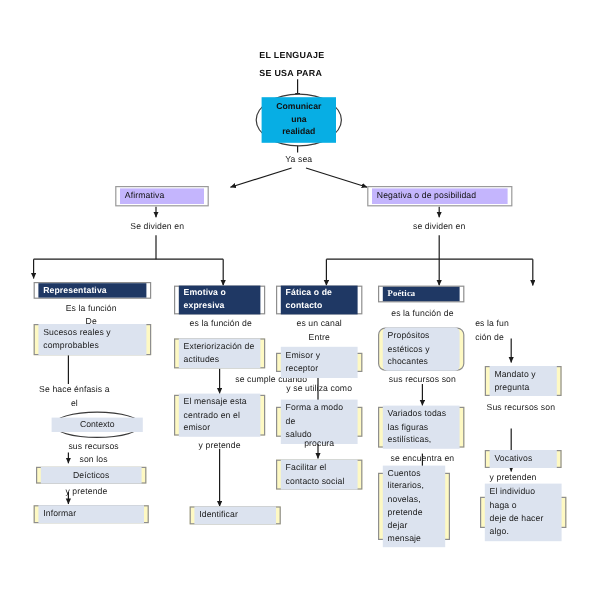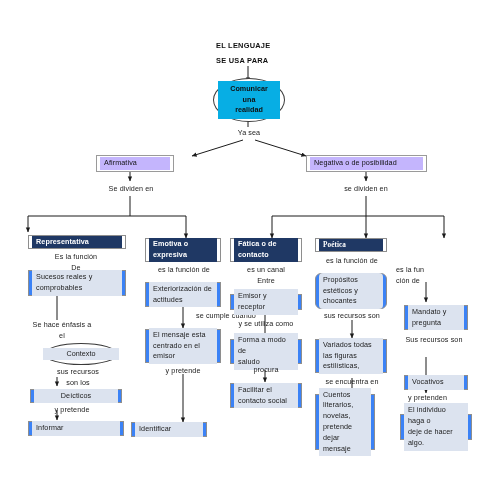--- a/index.html
+++ b/index.html
@@ -96,21 +96,21 @@
     font-size: 7.2px;
     padding: 1px 4px;
     box-sizing: border-box;
     white-space: pre-line;
     line-height: 1.5;
   }
 
   
   .box-light {
     border: 1px solid #8e8e8e;
-    background: #3b82f6;
+    background: #fef9c3;
     padding: 2px 3px;
     display: flex;
     align-items: center;
   }
   .box-light > span {
     display: block;
     width: 100%;
     background: #DCE3EF;
     color: #1b1b1b;
     font-size: 7.2px;
@@ -260,21 +260,21 @@
     <span>Exteriorización de
 actitudes</span>
   </div>
   <div class="caption" style="left:160px; top:311px; width:76px;margin-left:28px;">se cumple cuando</div>
   <div class="node box-light" style="left:145px; top:329px; width:76px; height:34px;">
     <span>El mensaje esta
 centrado en el
 emisor</span>
   </div>
   <div class="caption" style="left:150px; top:366px; width:66px;">y pretende</div>
-  <div class="node box-light" style="left:131px; top:422px; width:76px; height:15px;">
+  <div class="node box-light" style="left:158px; top:422px; width:76px; height:15px;">
     <span>Identificar</span>
   </div>
 
   <div class="node box-navy" style="left:230px; top:238px; width:72px; height:24px;">
     <span>Fática o de
 contacto</span>
   </div>
   <div class="caption" style="left:231px; top:265px; width:70px;">es un canal
 Entre</div>
   <div class="node box-light" style="left:230px; top:294px; width:72px; height:16px;">

